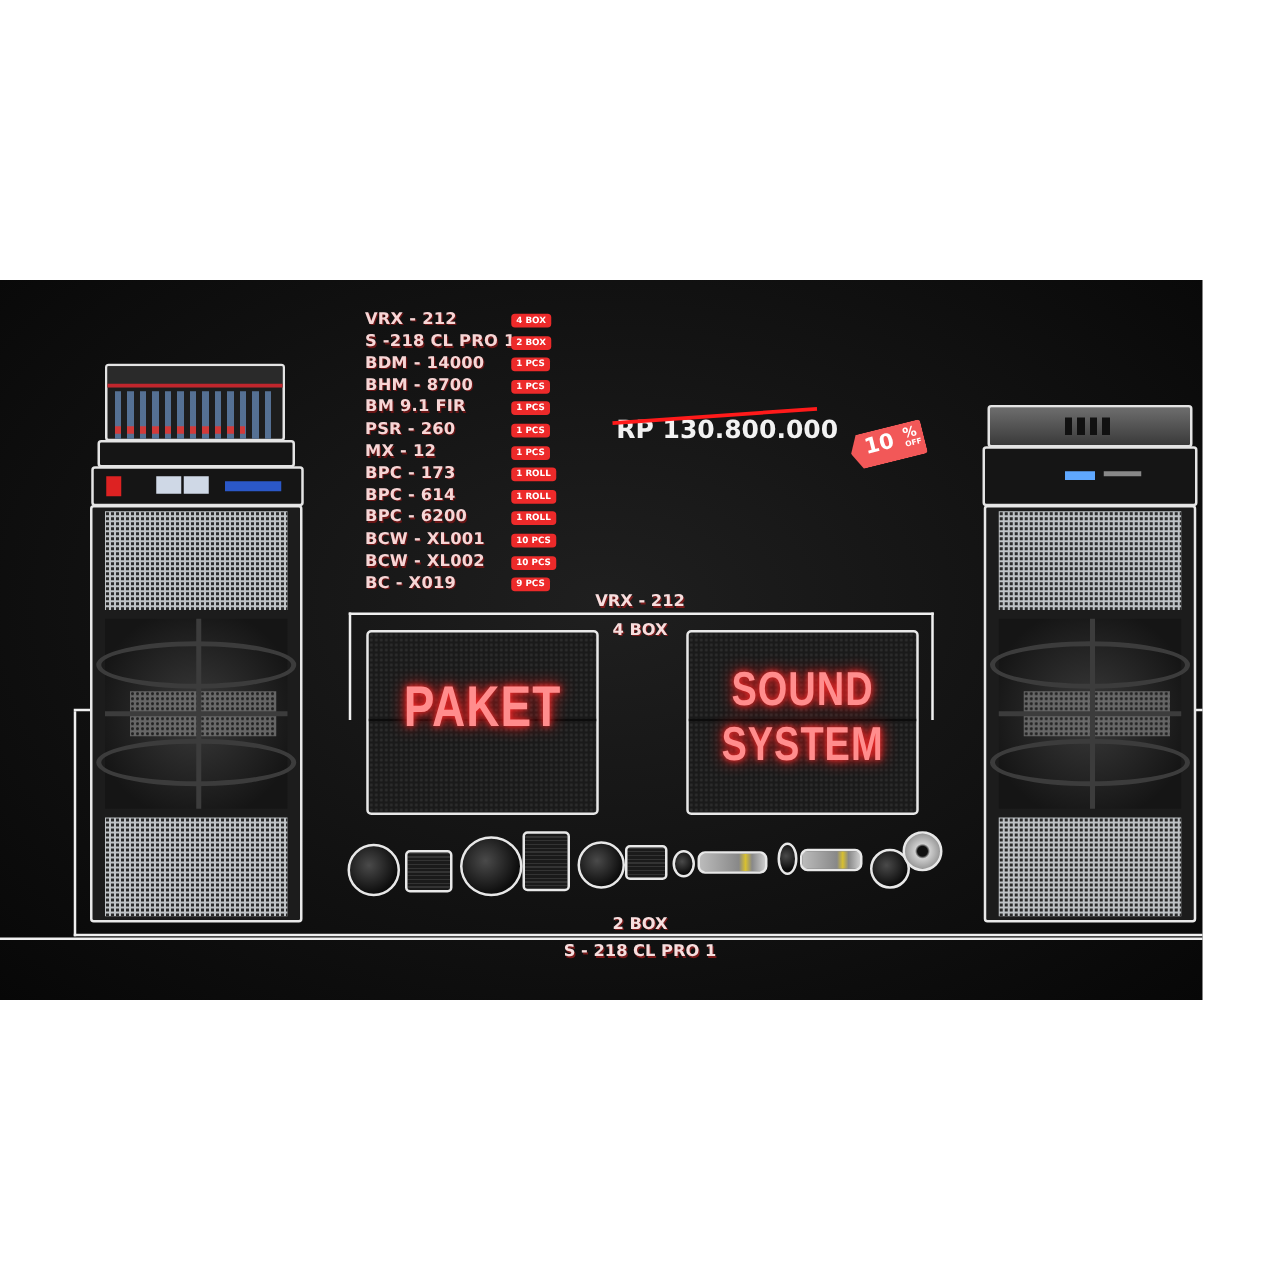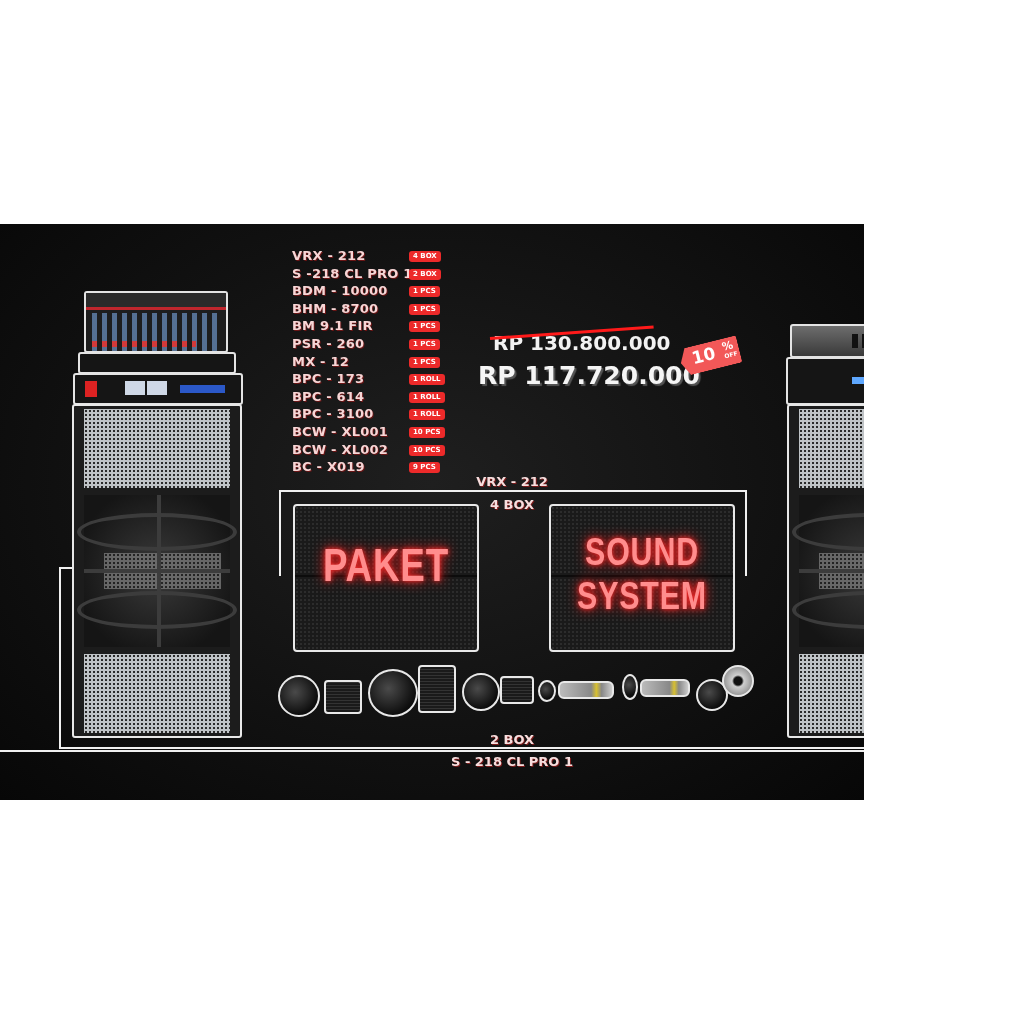--- a/index.html
+++ b/index.html
@@ -1,17 +1,17 @@
 <!DOCTYPE html>
 <html><head>
   <meta charset="utf-8">
   <style>
     html, body { margin:0; padding:0; background:#ffffff; }
     body { width:1024px; height:1024px; position:relative; overflow:hidden; font-family:"DejaVu Sans", sans-serif; }
-    .banner { position:absolute; left:0; top:224px; width:864px; height:576px;
+    .banner { position:absolute; left:0; top:224px; width:962px; height:576px;
       background: radial-gradient(ellipse at 50% 45%, #1f1f1f 0%, #141414 45%, #070707 100%); overflow:hidden; }
     .abs { position:absolute; }
     .item-list { position:absolute; left:292px; top:24px; }
     .item-row { position:relative; height:17.6px; }
     .item-name { position:absolute; left:0; top:0; font-size:13px; font-weight:bold; color:#f7d6d6; text-shadow:1px 1px 0 #6a1515; white-space:nowrap; letter-spacing:0.2px; }
     .item-badge { position:absolute; left:117px; top:3px; background:#ed2a2a; color:#fff; font-size:7px; font-weight:bold; padding:1px 4px; border-radius:3px; white-space:nowrap; line-height:9px; }
     .old-price { position:absolute; left:493px; top:107px; color:#f2f2f2; font-size:20px; font-weight:bold; white-space:nowrap; }
     .strike { position:absolute; left:490px; top:113px; width:164px; height:3px; background:#ff1a1a; transform:rotate(-4deg); transform-origin:left center; }
     .new-price { position:absolute; left:478px; top:137px; color:#f5f5f5; font-size:25px; font-weight:bold; white-space:nowrap; text-shadow:2px 2px 1px #555; }
     .tag { position:absolute; left:680px; top:118px; width:60px; height:28px; background:#f25858; transform:rotate(-14deg); border-radius:3px; clip-path:polygon(12% 0,100% 0,100% 100%,12% 100%,0 50%); }
@@ -56,21 +56,21 @@
   <div class="item-list">
     <div class="item-row">
         <span class="item-name">VRX - 212</span>
         <span class="item-badge">4 BOX</span>
       </div>
     <div class="item-row">
         <span class="item-name">S -218 CL PRO 1</span>
         <span class="item-badge">2 BOX</span>
       </div>
     <div class="item-row">
-        <span class="item-name">BDM - 10000</span>
+        <span class="item-name">BDM - 14000</span>
         <span class="item-badge">1 PCS</span>
       </div>
     <div class="item-row">
         <span class="item-name">BHM - 8700</span>
         <span class="item-badge">1 PCS</span>
       </div>
     <div class="item-row">
         <span class="item-name">BM 9.1 FIR</span>
         <span class="item-badge">1 PCS</span>
       </div>
@@ -84,40 +84,39 @@
       </div>
     <div class="item-row">
         <span class="item-name">BPC - 173</span>
         <span class="item-badge">1 ROLL</span>
       </div>
     <div class="item-row">
         <span class="item-name">BPC - 614</span>
         <span class="item-badge">1 ROLL</span>
       </div>
     <div class="item-row">
-        <span class="item-name">BPC - 3100</span>
+        <span class="item-name">BPC - 6200</span>
         <span class="item-badge">1 ROLL</span>
       </div>
     <div class="item-row">
         <span class="item-name">BCW - XL001</span>
         <span class="item-badge">10 PCS</span>
       </div>
     <div class="item-row">
         <span class="item-name">BCW - XL002</span>
         <span class="item-badge">10 PCS</span>
       </div>
     <div class="item-row">
         <span class="item-name">BC - X019</span>
         <span class="item-badge">9 PCS</span>
       </div>
   </div>
 
   <div class="old-price">RP 130.800.000</div>
   <div class="strike"></div>
-  <div class="new-price">RP 117.720.000</div>
   <div class="tag">
     <span class="tag-label">10</span>
     <span class="tag-pct">%</span>
     <span class="tag-off">OFF</span>
   </div>
 
   <div class="bracket" style="left:59px; top:345px; width:904px; height:178px; border-top:none;"></div>
   <div class="abs" style="left:59px; top:343px; width:40px; height:2px; background:#f0f0f0;"></div>
   <div class="abs" style="left:925px; top:343px; width:40px; height:2px; background:#f0f0f0;"></div>
 

